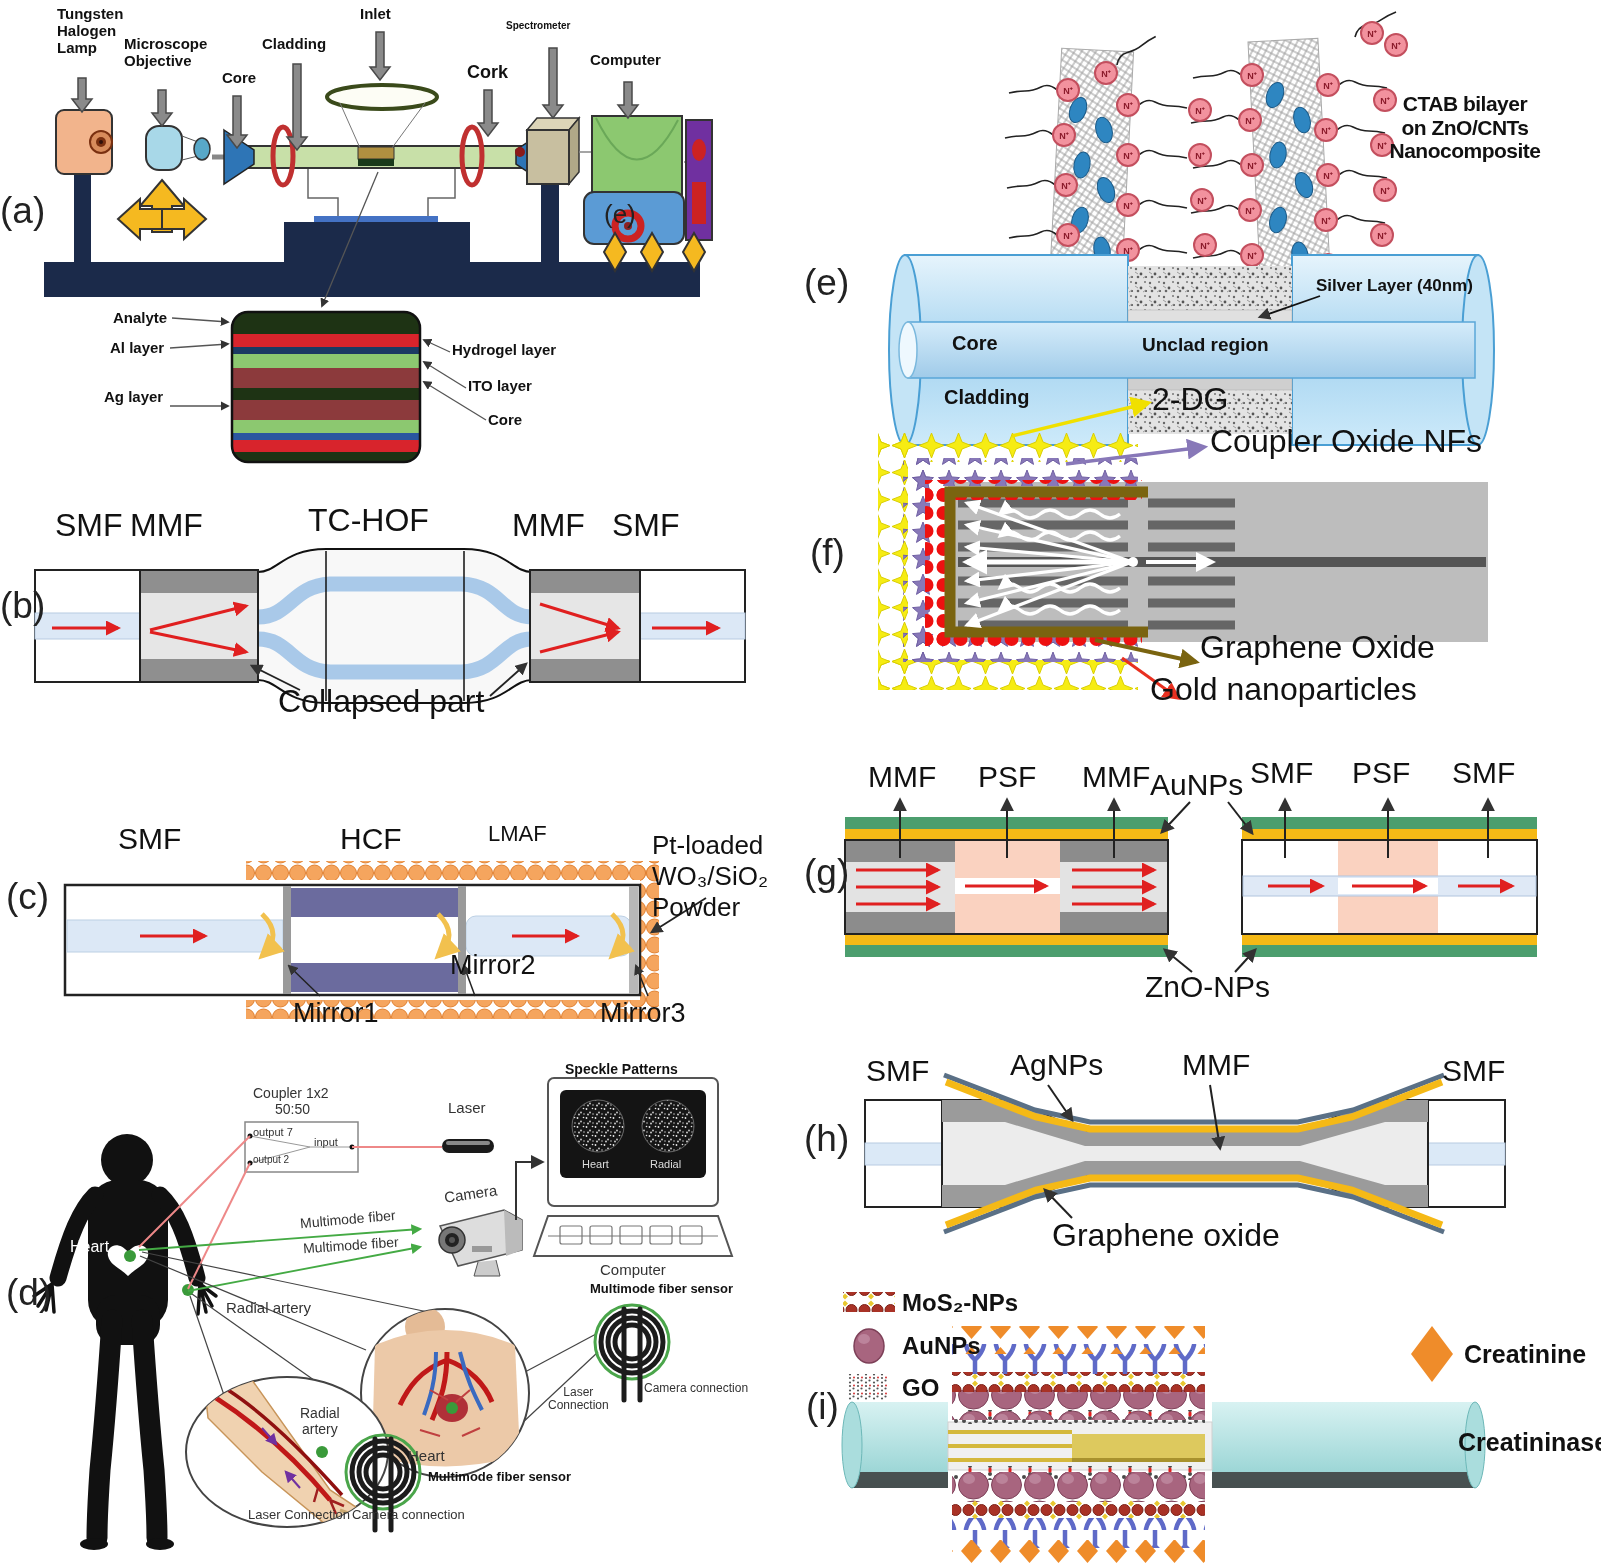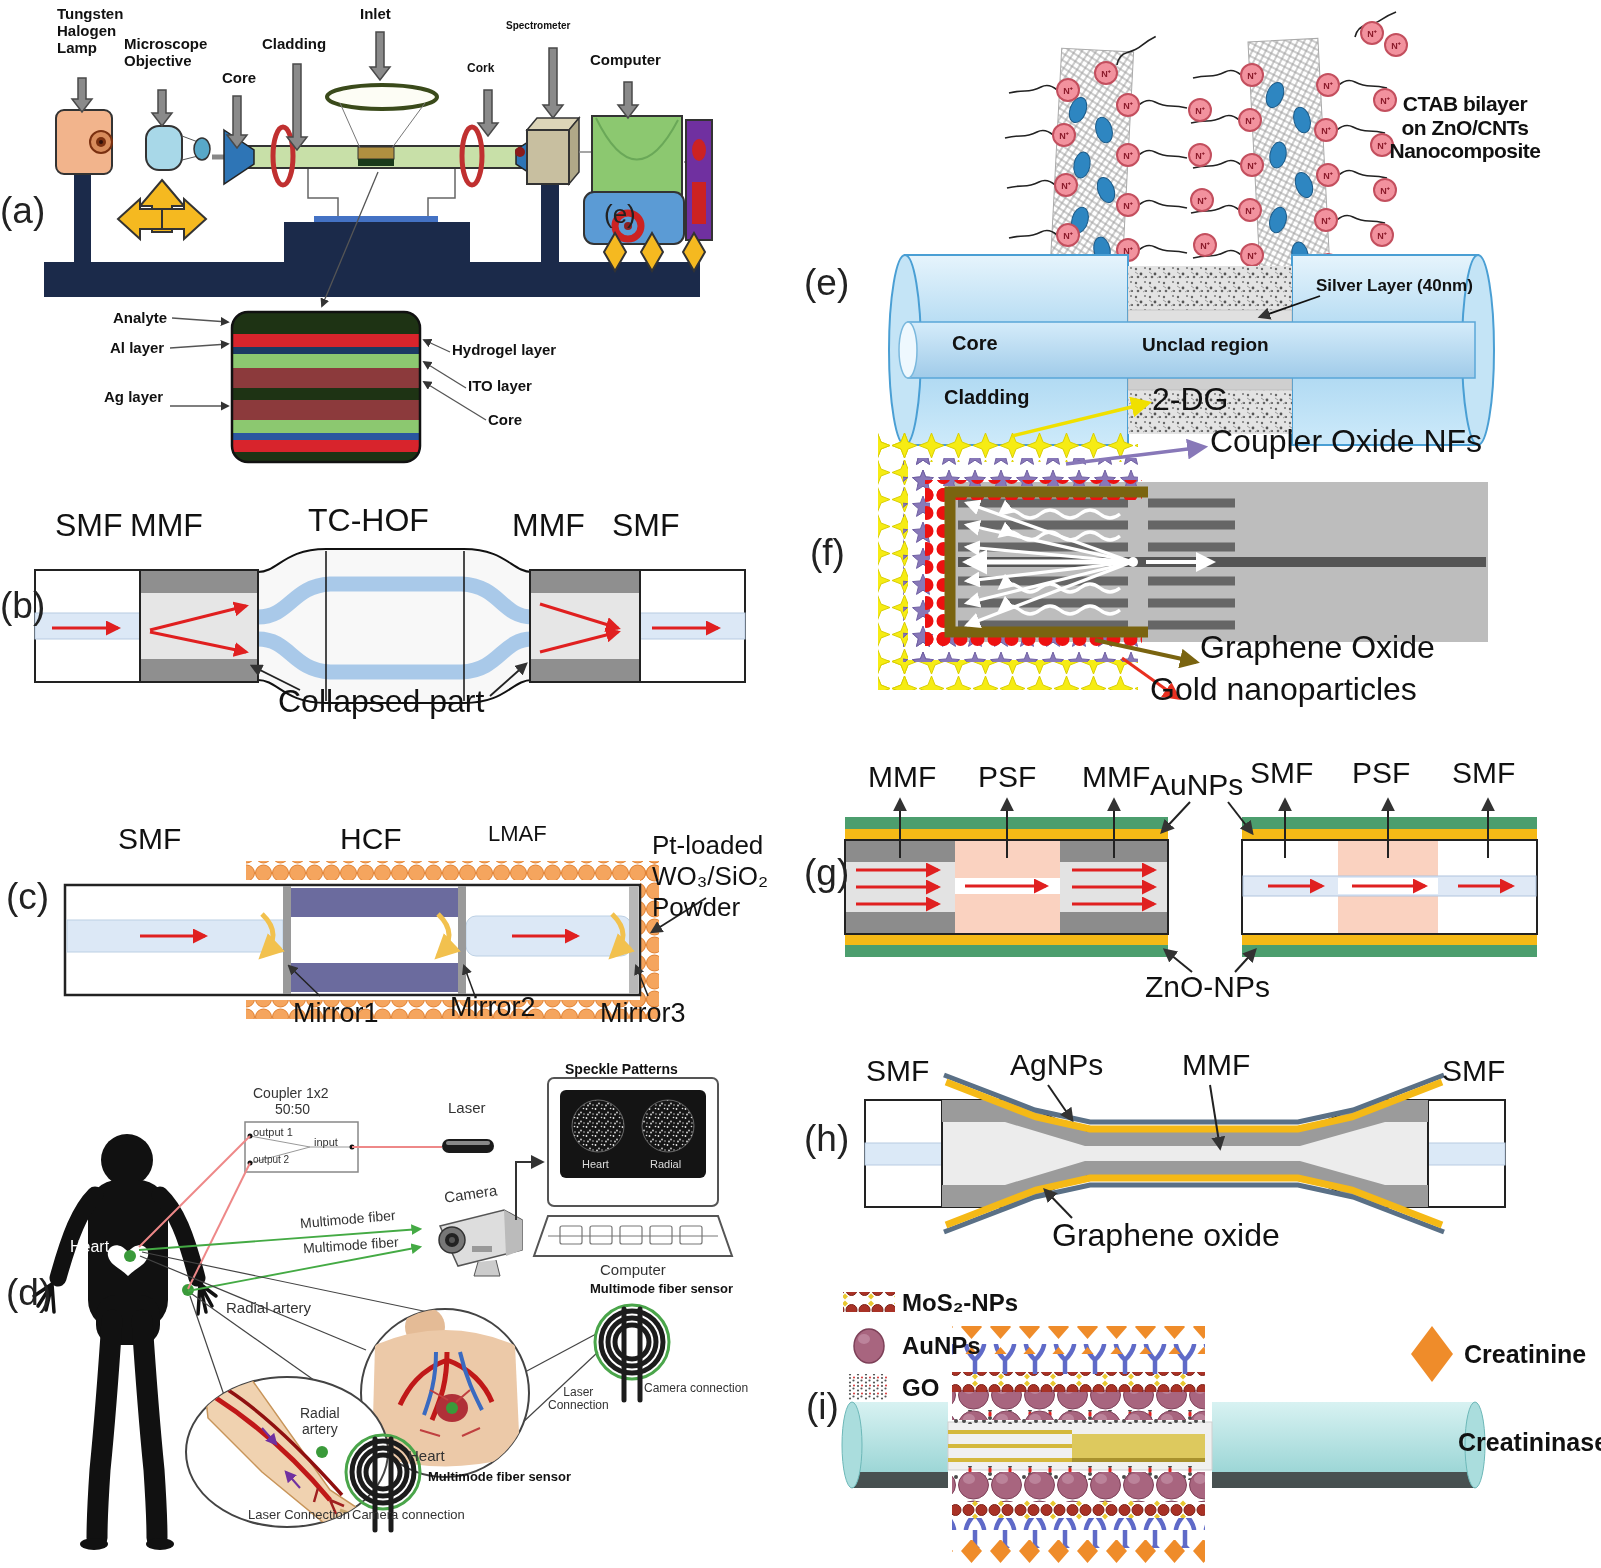--- a/index.html
+++ b/index.html
@@ -660,21 +660,21 @@
 
 <div class="L letter" style="left:0px;top:190px">(a)</div>
 <div class="L b" style="left:57px;top:6px;font-size:15px">Tungsten
 Halogen
 Lamp</div>
 <div class="L b" style="left:124px;top:36px;font-size:15px">Microscope
 Objective</div>
 <div class="L b" style="left:222px;top:70px;font-size:15px">Core</div>
 <div class="L b" style="left:262px;top:36px;font-size:15px">Cladding</div>
 <div class="L b" style="left:360px;top:6px;font-size:15px">Inlet</div>
-<div class="L b" style="left:467px;top:62px;font-size:12px">Cork</div>
+<div class="L b" style="left:467px;top:62px;font-size:18px">Cork</div>
 <div class="L b" style="left:506px;top:20px;font-size:10px">Spectrometer</div>
 <div class="L b" style="left:590px;top:52px;font-size:15px">Computer</div>
 <div class="L" style="left:604px;top:200px;font-size:26px;color:#222">(e)</div>
 <div class="L b" style="left:113px;top:310px;font-size:15px">Analyte</div>
 <div class="L b" style="left:110px;top:340px;font-size:15px">Al layer</div>
 <div class="L b" style="left:104px;top:389px;font-size:15px">Ag layer</div>
 <div class="L b" style="left:452px;top:342px;font-size:15px">Hydrogel layer</div>
 <div class="L b" style="left:468px;top:378px;font-size:15px">ITO layer</div>
 <div class="L b" style="left:488px;top:412px;font-size:15px">Core</div>
 
@@ -687,27 +687,27 @@
 <div class="L" style="left:278px;top:684px;font-size:32px">Collapsed part</div>
 
 <div class="L letter" style="left:6px;top:876px">(c)</div>
 <div class="L" style="left:118px;top:822px;font-size:30px">SMF</div>
 <div class="L" style="left:340px;top:822px;font-size:30px">HCF</div>
 <div class="L" style="left:488px;top:822px;font-size:22px">LMAF</div>
 <div class="L" style="left:652px;top:830px;font-size:26px;line-height:1.2">Pt-loaded
 WO₃/SiO₂
 Powder</div>
 <div class="L" style="left:293px;top:998px;font-size:27px">Mirror1</div>
-<div class="L" style="left:450px;top:992px;font-size:27px">Mirror2</div>
+<div class="L" style="left:450px;top:950px;font-size:27px">Mirror2</div>
 <div class="L" style="left:600px;top:998px;font-size:27px">Mirror3</div>
 
 <div class="L letter" style="left:6px;top:1272px">(d)</div>
 <div class="L small-gray" style="left:253px;top:1086px;font-size:14px">Coupler 1x2</div>
 <div class="L small-gray" style="left:275px;top:1102px;font-size:14px">50:50</div>
-<div class="L small-gray" style="left:253px;top:1126px;font-size:11px">output 1</div>
+<div class="L small-gray" style="left:253px;top:1126px;font-size:11px">output 7</div>
 <div class="L small-gray" style="left:253px;top:1154px;font-size:10px">output 2</div>
 <div class="L small-gray" style="left:314px;top:1136px;font-size:11px">input</div>
 <div class="L small-gray" style="left:448px;top:1100px;font-size:15px">Laser</div>
 <div class="L small-gray" style="left:444px;top:1186px;font-size:15px;transform:rotate(-8deg)">Camera</div>
 <div class="L b" style="left:565px;top:1062px;font-size:14px">Speckle Patterns</div>
 <div class="L" style="left:582px;top:1158px;font-size:11px;color:#ddd">Heart</div>
 <div class="L" style="left:650px;top:1158px;font-size:11px;color:#ddd">Radial</div>
 <div class="L small-gray" style="left:600px;top:1262px;font-size:15px">Computer</div>
 <div class="L" style="left:70px;top:1238px;font-size:16px;color:#fff">Heart</div>
 <div class="L small-gray" style="left:226px;top:1300px;font-size:15px">Radial artery</div>

